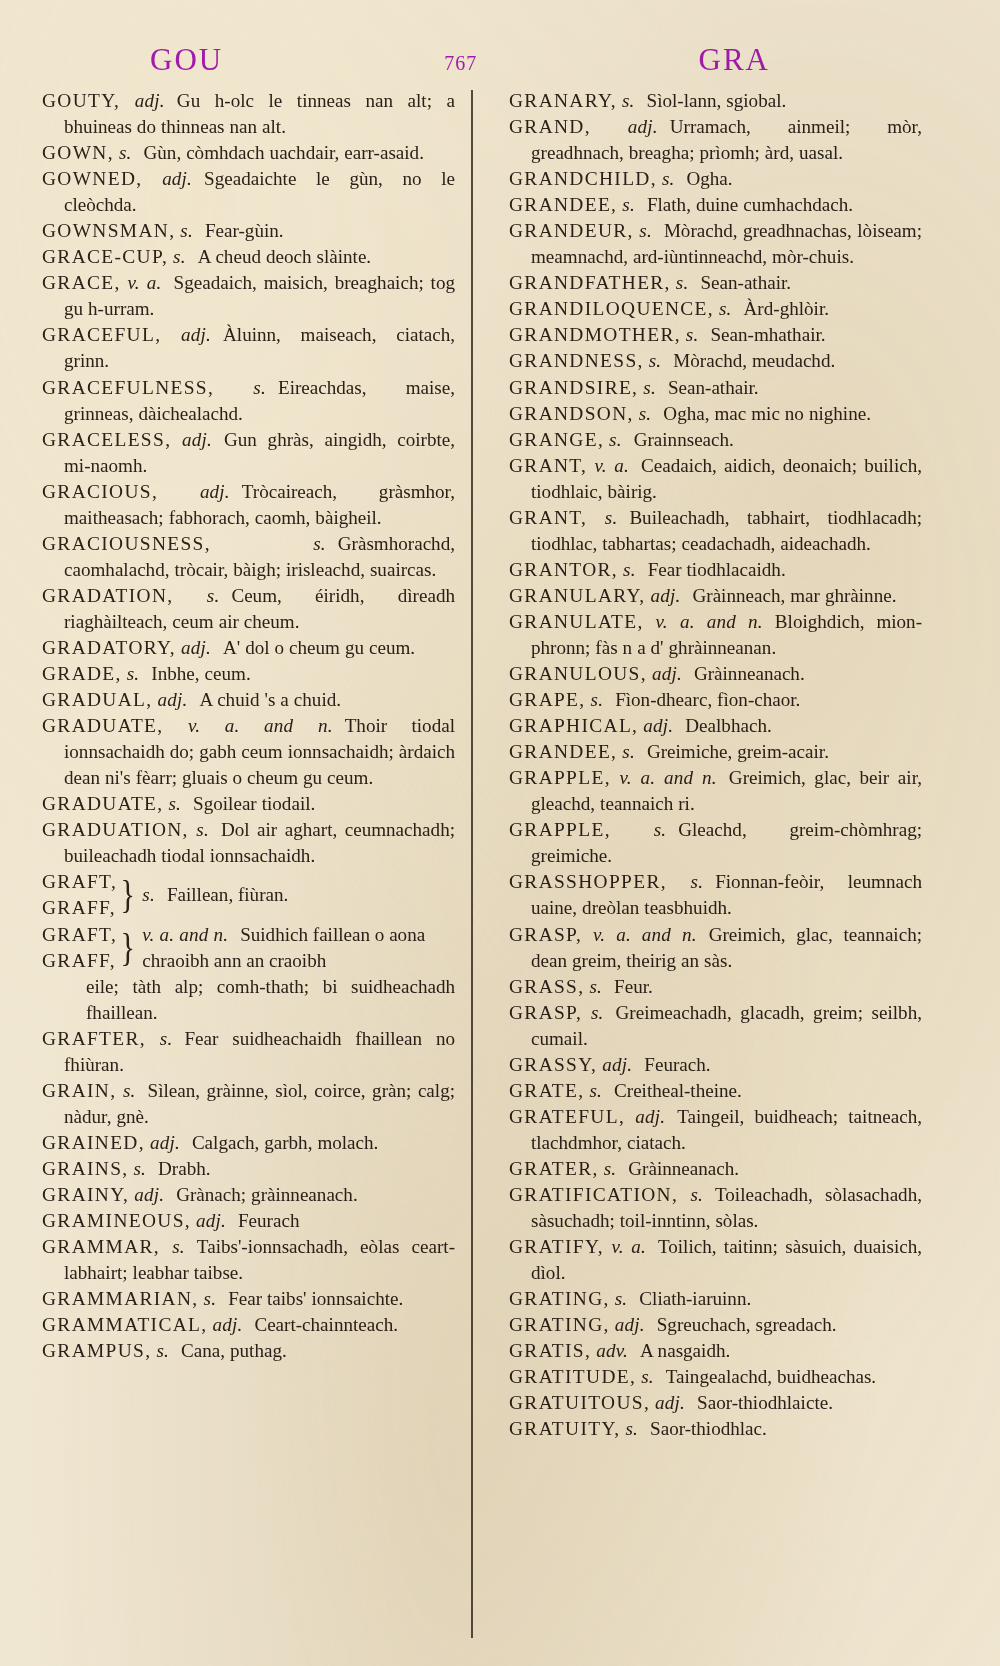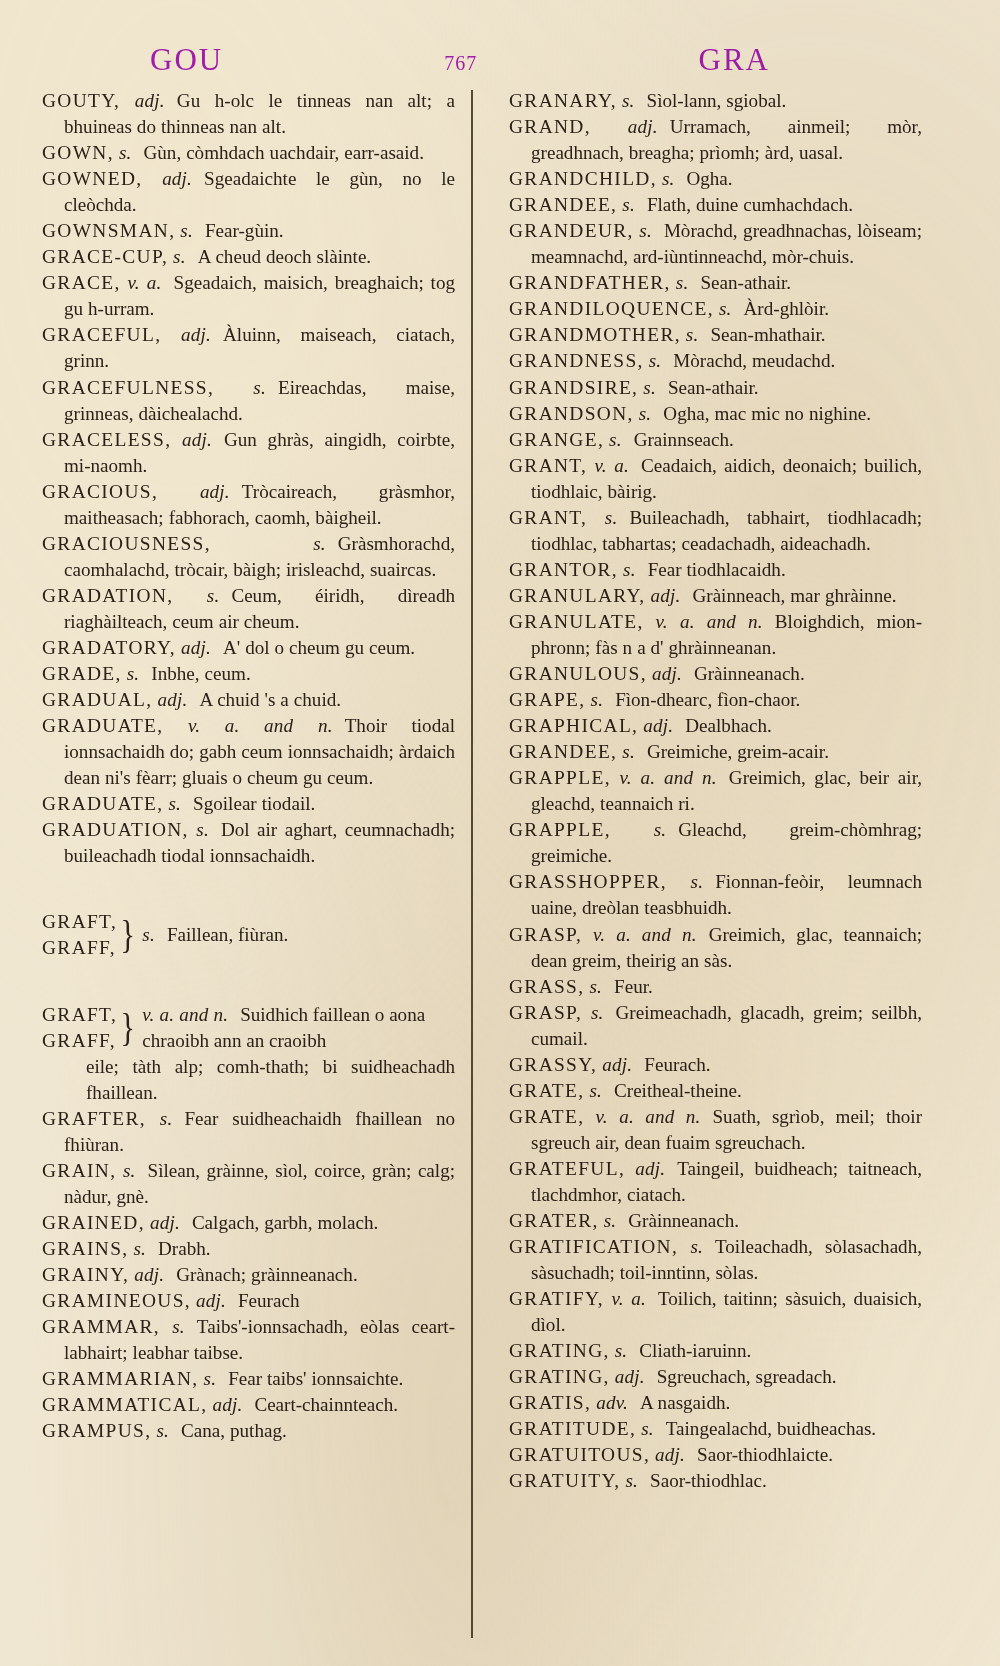--- a/index.html
+++ b/index.html
@@ -104,21 +104,20 @@
     position: relative;
     font-size: 19.1px;
     line-height: 26.05px;
     padding-left: 22px;
     text-align: justify;
   }
   .brace-block {
     display: flex;
     align-items: center;
     margin-left: -22px;
-    margin-top: 40px;
   }
   .brace-heads {
     display: flex;
     flex-direction: column;
     flex: 0 0 auto;
     letter-spacing: 1.35px;
     font-size: 19.4px;
     line-height: 26.05px;
   }
   .brace-glyph {
@@ -230,21 +229,20 @@
         <p class="entry"><span class="hw">GRAPHICAL,</span> <span class="pos">adj.</span><span class="gap-md"></span><span>Dealbhach.</span></p>
         <p class="entry"><span class="hw">GRANDEE,</span> <span class="pos">s.</span><span class="gap-md"></span><span>Greimiche, greim-acair.</span></p>
         <p class="entry"><span class="hw">GRAPPLE,</span> <span class="pos">v. a. and n.</span><span class="gap-md"></span><span>Greimich, glac, beir air, gleachd, teannaich ri.</span></p>
         <p class="entry"><span class="hw">GRAPPLE,</span> <span class="pos">s.</span><span class="gap-md"></span><span>Gleachd, greim-chòmhrag; greimiche.</span></p>
         <p class="entry"><span class="hw">GRASSHOPPER,</span> <span class="pos">s.</span><span class="gap-md"></span><span>Fionnan-feòir, leumnach uaine, dreòlan teasbhuidh.</span></p>
         <p class="entry"><span class="hw">GRASP,</span> <span class="pos">v. a. and n.</span><span class="gap-md"></span><span>Greimich, glac, teannaich; dean greim, theirig an sàs.</span></p>
         <p class="entry"><span class="hw">GRASS,</span> <span class="pos">s.</span><span class="gap-md"></span><span>Feur.</span></p>
         <p class="entry"><span class="hw">GRASP,</span> <span class="pos">s.</span><span class="gap-md"></span><span>Greimeachadh, glacadh, greim; seilbh, cumail.</span></p>
         <p class="entry"><span class="hw">GRASSY,</span> <span class="pos">adj.</span><span class="gap-md"></span><span>Feurach.</span></p>
         <p class="entry"><span class="hw">GRATE,</span> <span class="pos">s.</span><span class="gap-md"></span><span>Creitheal-theine.</span></p>
-        <p class="entry"><span class="hw">GRATE,</span> <span class="pos">v. a. and n.</span><span class="gap-md"></span><span>Suath, sgrìob, meil; thoir sgreuch air, dean fuaim sgreuchach.</span></p>
         <p class="entry"><span class="hw">GRATEFUL,</span> <span class="pos">adj.</span><span class="gap-md"></span><span>Taingeil, buidheach; taitneach, tlachdmhor, ciatach.</span></p>
         <p class="entry"><span class="hw">GRATER,</span> <span class="pos">s.</span><span class="gap-md"></span><span>Gràinneanach.</span></p>
         <p class="entry"><span class="hw">GRATIFICATION,</span> <span class="pos">s.</span><span class="gap-md"></span><span>Toileachadh, sòlasachadh, sàsuchadh; toil-inntinn, sòlas.</span></p>
         <p class="entry"><span class="hw">GRATIFY,</span> <span class="pos">v. a.</span><span class="gap-md"></span><span>Toilich, taitinn; sàsuich, duaisich, dìol.</span></p>
         <p class="entry"><span class="hw">GRATING,</span> <span class="pos">s.</span><span class="gap-md"></span><span>Cliath-iaruinn.</span></p>
         <p class="entry"><span class="hw">GRATING,</span> <span class="pos">adj.</span><span class="gap-md"></span><span>Sgreuchach, sgreadach.</span></p>
         <p class="entry"><span class="hw">GRATIS,</span> <span class="pos">adv.</span><span class="gap-md"></span><span>A nasgaidh.</span></p>
         <p class="entry"><span class="hw">GRATITUDE,</span> <span class="pos">s.</span><span class="gap-md"></span><span>Taingealachd, buidheachas.</span></p>
         <p class="entry"><span class="hw">GRATUITOUS,</span> <span class="pos">adj.</span><span class="gap-md"></span><span>Saor-thiodhlaicte.</span></p>
         <p class="entry"><span class="hw">GRATUITY,</span> <span class="pos">s.</span><span class="gap-md"></span><span>Saor-thiodhlac.</span></p>

